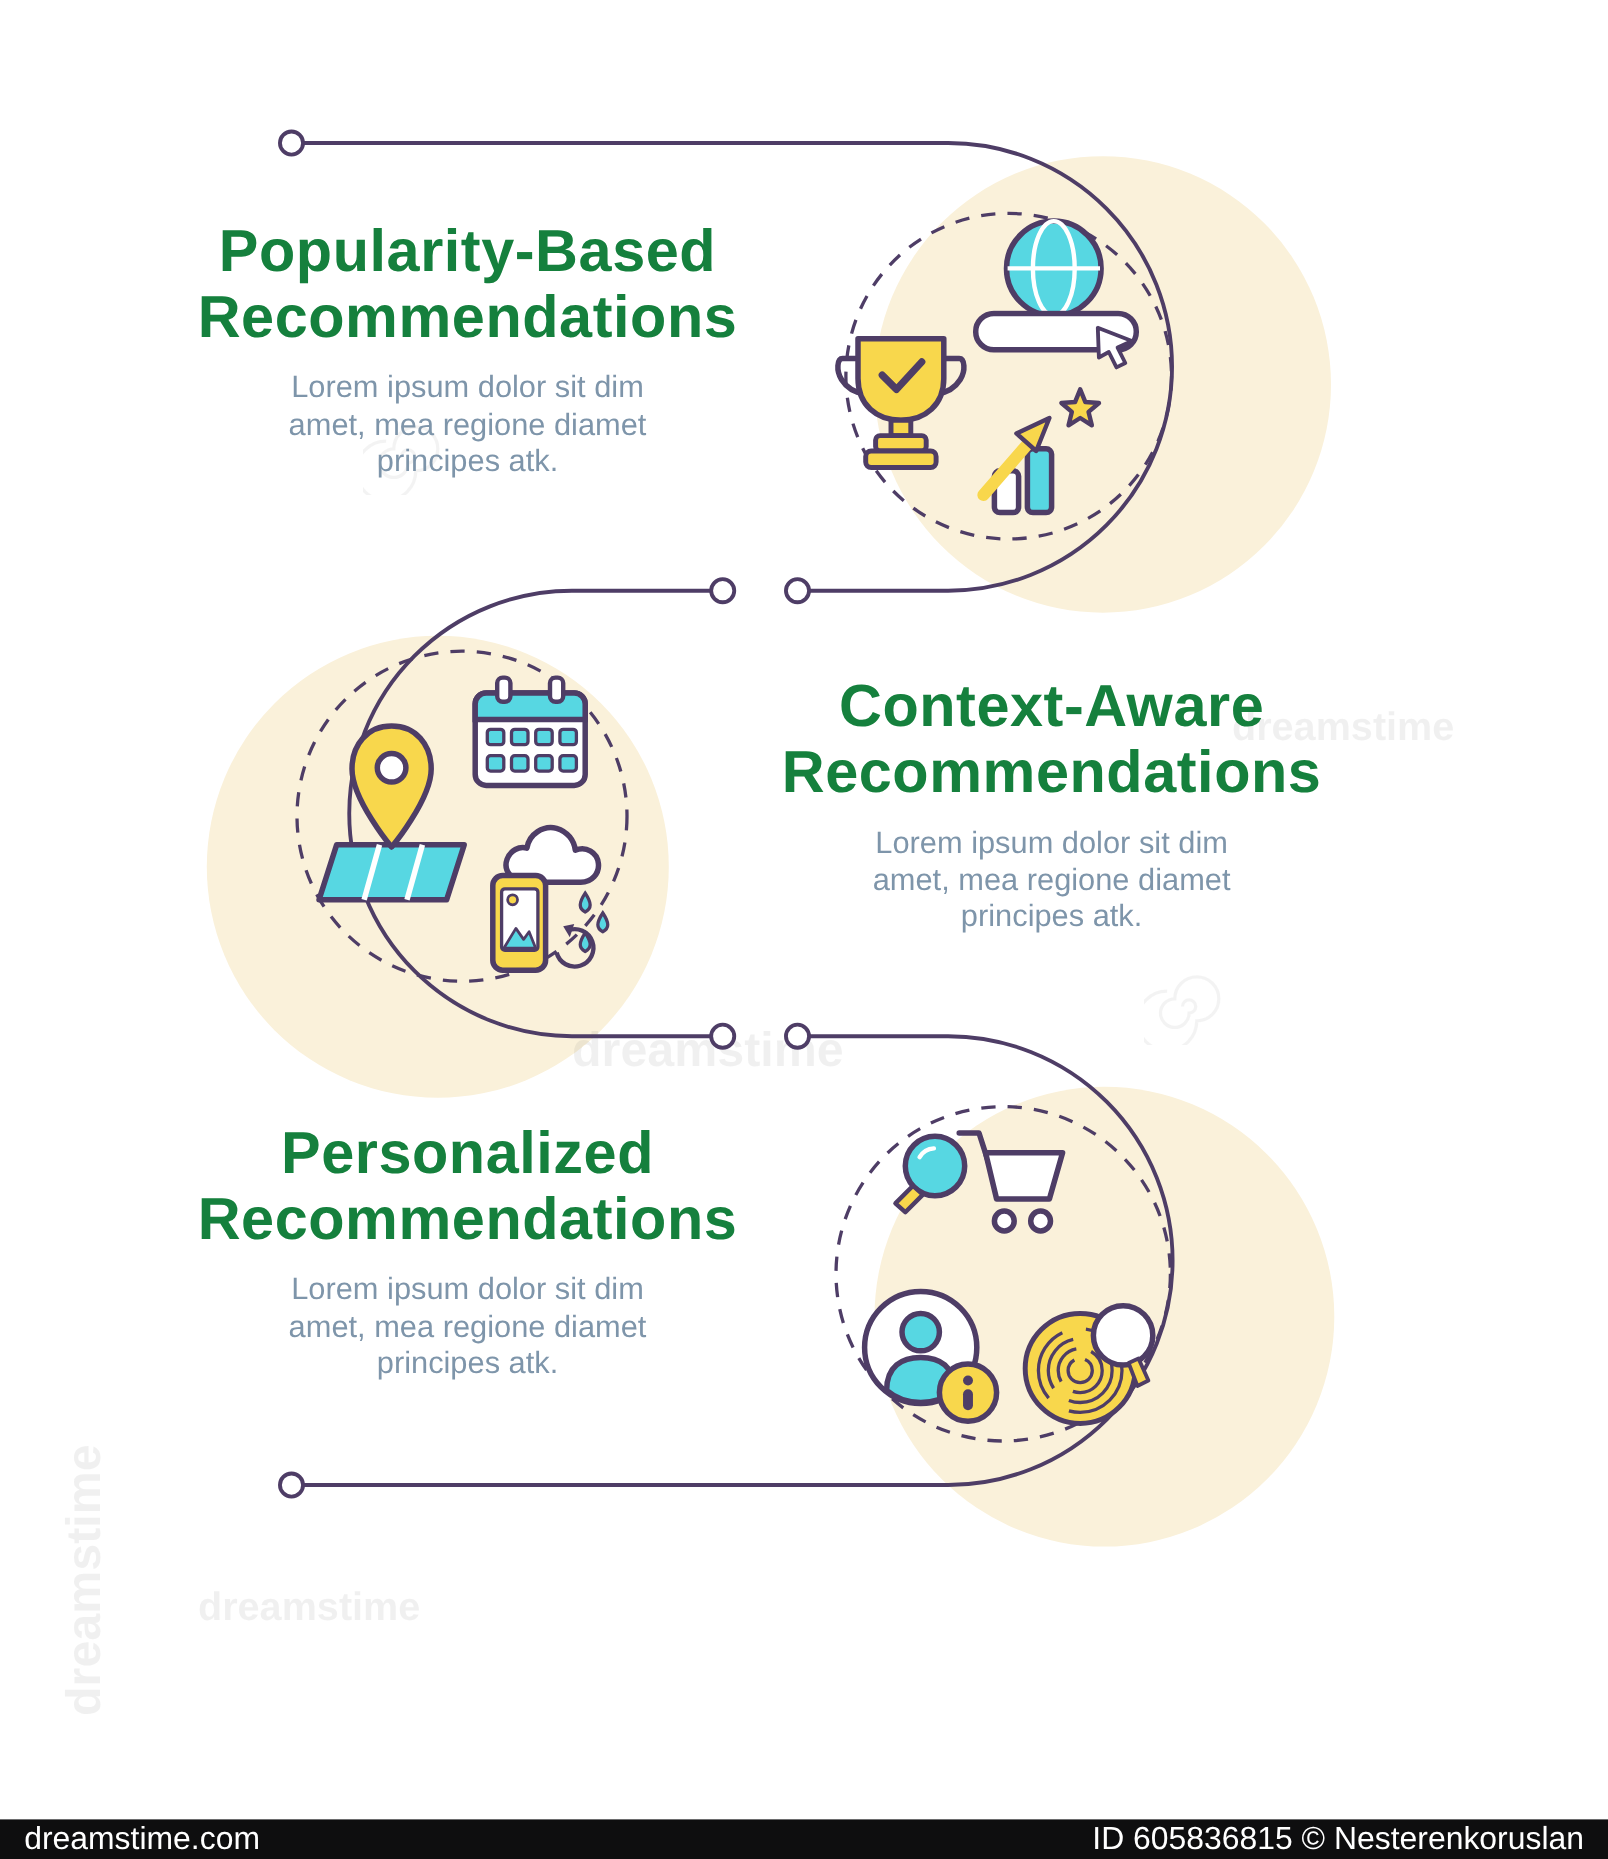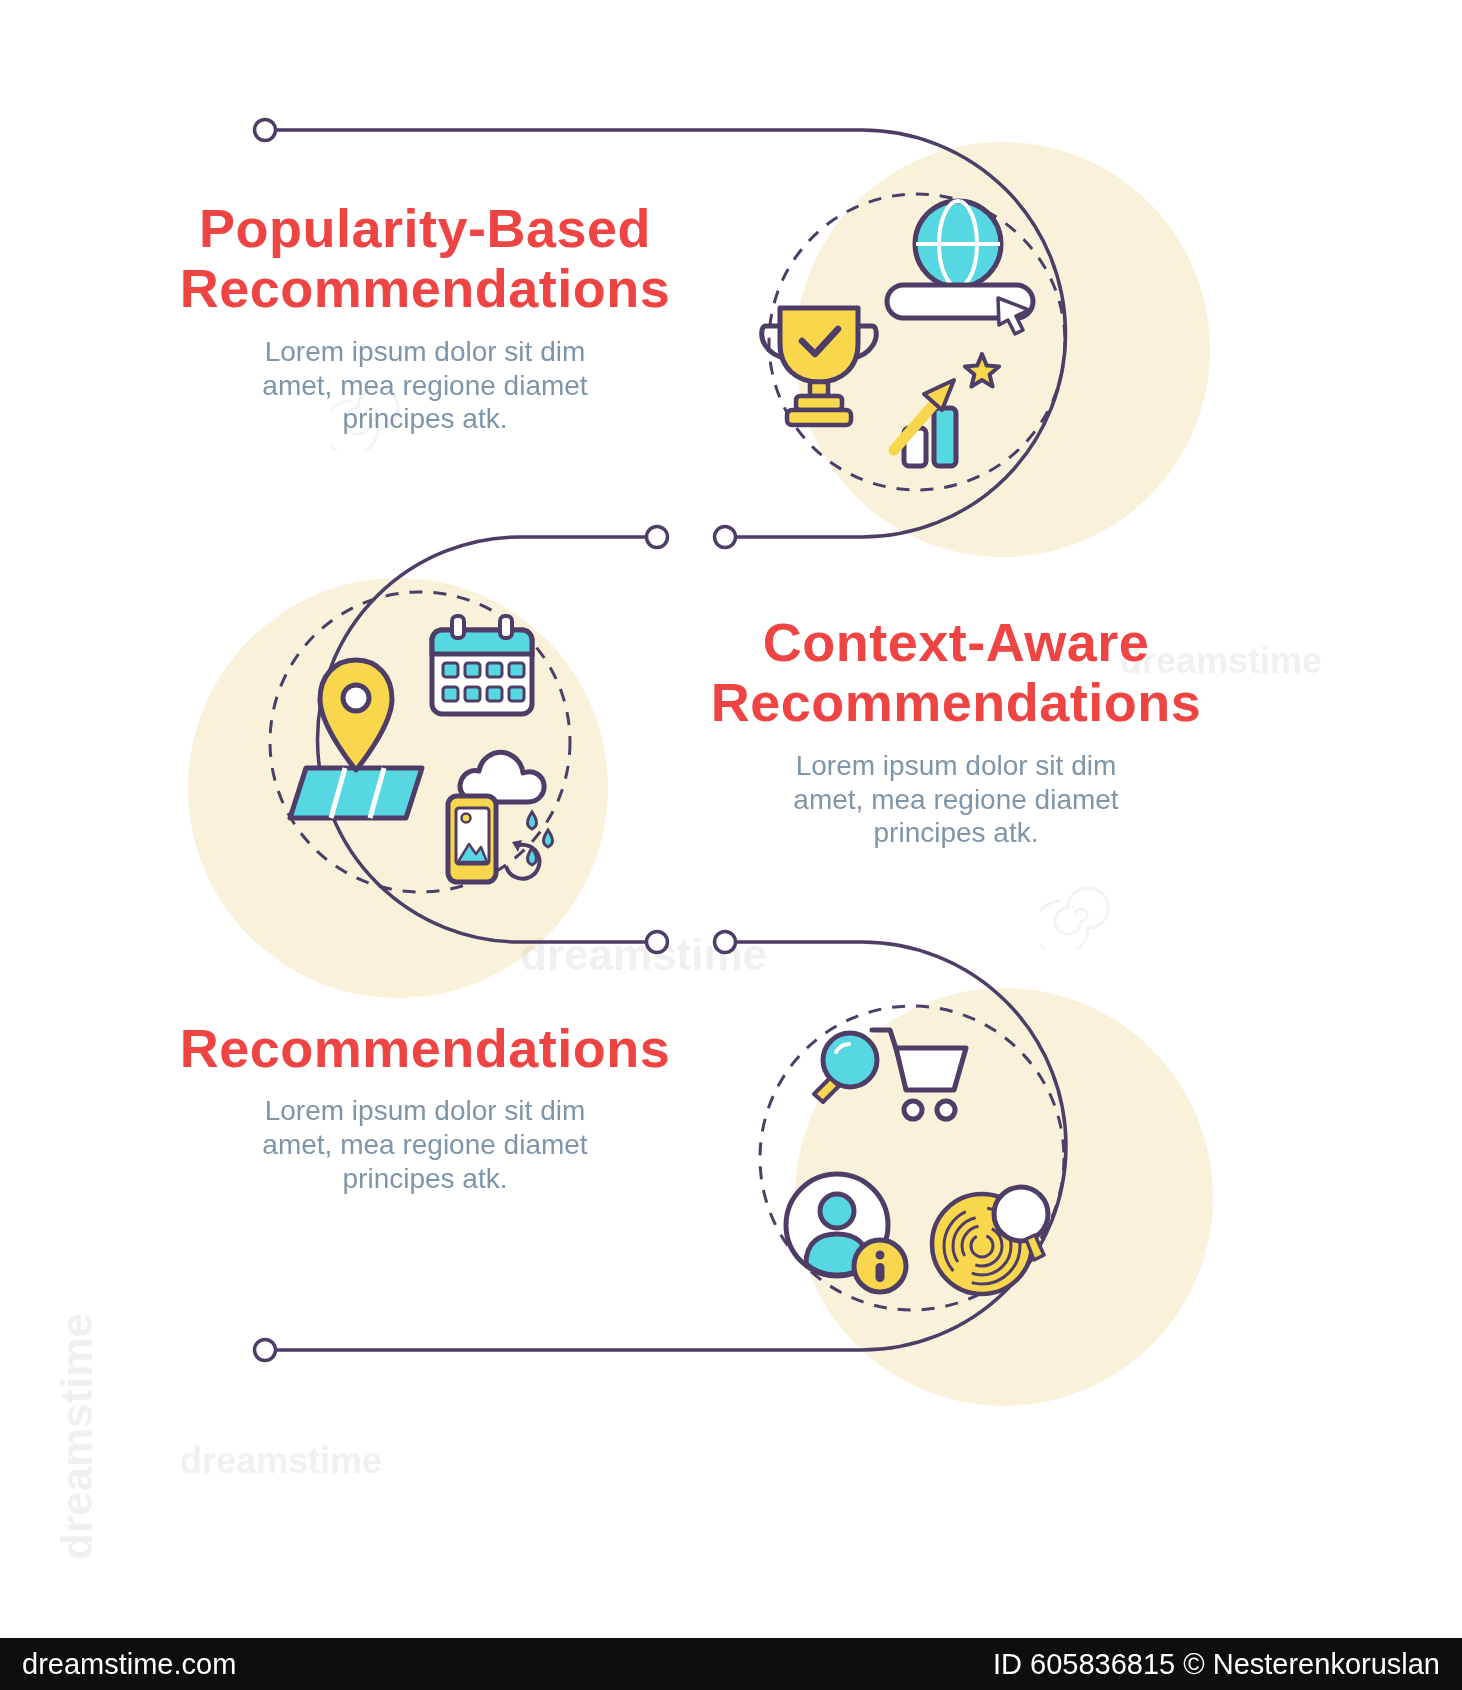--- a/index.html
+++ b/index.html
@@ -8,27 +8,27 @@
   .cream{position:absolute;border-radius:50%;background:#faf1da;}
   .c1{left:795px;top:142px;width:415px;height:415px;}
   .c2{left:188px;top:578px;width:420px;height:420px;}
   .c3{left:795px;top:988px;width:418px;height:418px;}
   svg.connectors{position:absolute;left:0;top:0;}
   .icon{position:absolute;}
   .tb{position:absolute;width:620px;text-align:center;}
   .tb1{left:115px;top:198px;}
   .tb2{left:646px;top:612px;}
   .tb3{left:115px;top:1018px;}
-  .title-line{font-size:54px;line-height:1.12;font-weight:700;color:#ef4444;letter-spacing:.5px;}
+  .title-line{font-size:54px;line-height:1.12;font-weight:700;color:#15803d;letter-spacing:.5px;}
   .body-block{margin-top:16px;}
   .body-line{font-size:28px;line-height:1.2;font-weight:500;color:#7e95aa;}
   .wm{position:absolute;color:#777;opacity:.10;font-size:44px;font-weight:700;pointer-events:none;}
   .wm.vert{transform:rotate(-90deg);transform-origin:left top;}
   .swirl{position:absolute;opacity:.08;}
-  .footer{position:absolute;left:0;bottom:0;width:1462px;height:52px;background:#0e0e0f;
+  .footer{position:absolute;left:0;bottom:0;width:1462px;height:36px;background:#0e0e0f;
           display:flex;justify-content:space-between;align-items:center;
           padding:0 22px;box-sizing:border-box;}
   .footer span{color:#ffffff;font-size:29px;}
 </style>
 </head>
 <body>
 
 <div class="canvas">
 
   <div class="cream c1"></div>
@@ -142,20 +142,21 @@
     <path d="M104 110 C98 119 98 124 104 127 C110 124 110 119 104 110 Z" fill="#57d7e2" stroke="#4e3d66" stroke-width="3"></path>
     <rect x="20" y="58" width="48" height="86" rx="9" fill="#f8d74c" stroke="#4e3d66" stroke-width="5"></rect>
     <rect x="28" y="70" width="33" height="56" rx="3" fill="#ffffff" stroke="#4e3d66" stroke-width="3"></rect>
     <path d="M30 124 L41 106 L48 116 L53 109 L59 124 Z" fill="#57d7e2" stroke="#4e3d66" stroke-width="2.5" stroke-linejoin="round"></path>
     <circle cx="38" cy="80" r="4.5" fill="#f8d74c" stroke="#4e3d66" stroke-width="2.5"></circle>
     <path d="M78 128 a17 17 0 1 0 10 -20" fill="none" stroke="#4e3d66" stroke-width="4"></path>
     <polygon points="84,104 94,102 90,114" fill="#4e3d66"></polygon>
   </svg>
 
   <div class="tb tb3">
+    <div class="title-line">Personalized</div>
     <div class="title-line">Recommendations</div>
     <div class="body-block">
       <div class="body-line">Lorem ipsum dolor sit dim</div>
       <div class="body-line">amet, mea regione diamet</div>
       <div class="body-line">principes atk.</div>
     </div>
   </div>
 
   <svg class="icon" style="left:808px;top:1018px;" width="170" height="135" viewBox="0 0 170 135">
     <path d="M64 12 H82 L100 68" fill="none" stroke="#4e3d66" stroke-width="5" stroke-linecap="round" stroke-linejoin="round"></path>

